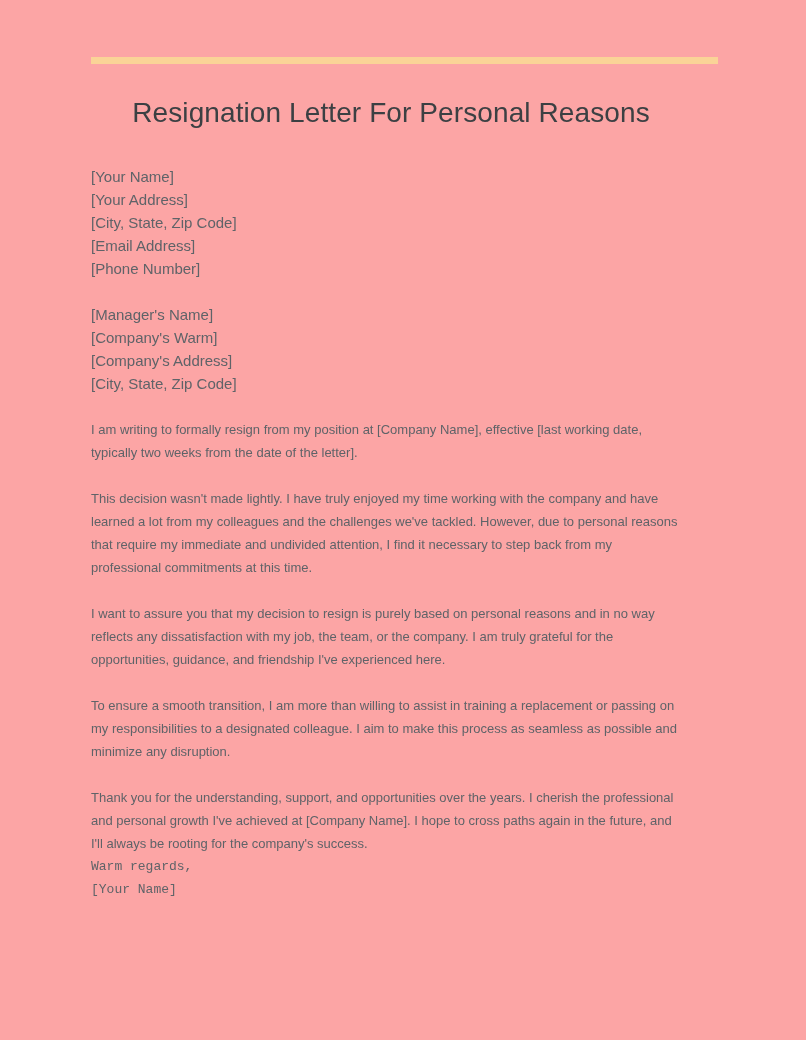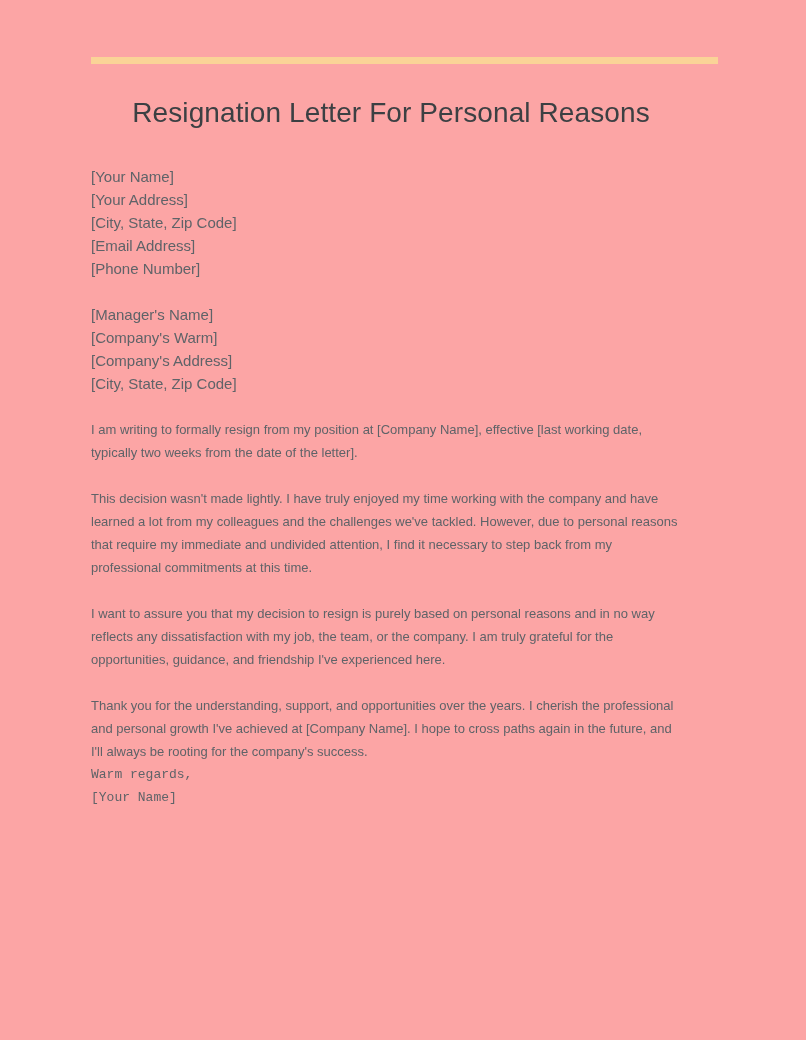--- a/index.html
+++ b/index.html
@@ -100,20 +100,21 @@
     <div class="block">
       <span class="addr-line">[Manager's Name]</span>
       <span class="addr-line">[Company's Warm]</span>
       <span class="addr-line">[Company's Address]</span>
       <span class="addr-line">[City, State, Zip Code]</span>
     </div>
 
     <p class="body-para">I am writing to formally resign from my position at [Company Name], effective [last working date, typically two weeks from the date of the letter].</p>
     <p class="body-para">This decision wasn't made lightly. I have truly enjoyed my time working with the company and have learned a lot from my colleagues and the challenges we've tackled. However, due to personal reasons that require my immediate and undivided attention, I find it necessary to step back from my professional commitments at this time.</p>
     <p class="body-para">I want to assure you that my decision to resign is purely based on personal reasons and in no way reflects any dissatisfaction with my job, the team, or the company. I am truly grateful for the opportunities, guidance, and friendship I've experienced here.</p>
+    <p class="body-para">To ensure a smooth transition, I am more than willing to assist in training a replacement or passing on my responsibilities to a designated colleague. I aim to make this process as seamless as possible and minimize any disruption.</p>
 
     <p class="body-para last">
       <span>Thank you for the understanding, support, and opportunities over the years. I cherish the professional and personal growth I've achieved at [Company Name]. I hope to cross paths again in the future, and I'll always be rooting for the company's success.</span>
       <span class="sig-line">Warm regards,</span>
       <span class="sig-line">[Your Name]</span>
     </p>
 
   </div>
 </div>
 

